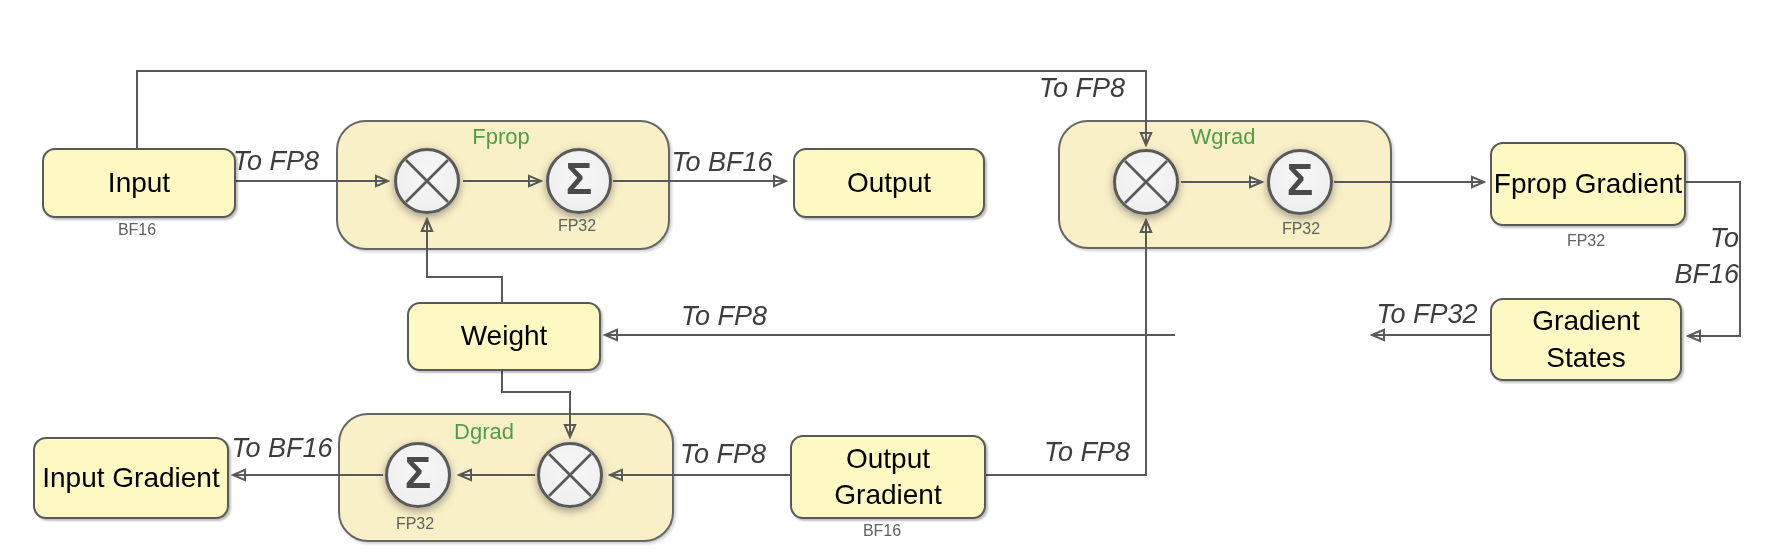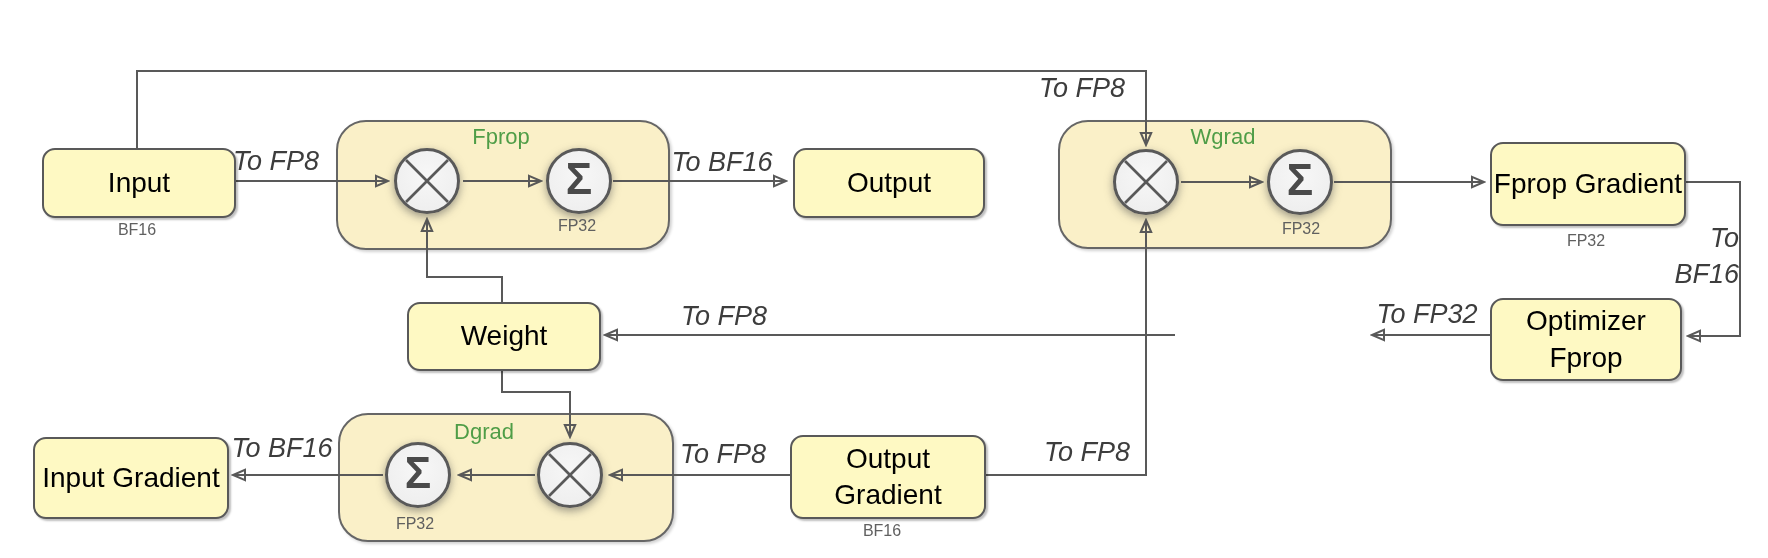--- a/index.html
+++ b/index.html
@@ -122,21 +122,21 @@
         </g>
       </svg>
   </div>
 
   <div class="node" style="left:42px;top:148px;width:190px;height:66px">Input</div>
   <div class="node" style="left:793px;top:148px;width:188px;height:66px">Output</div>
   <div class="node" style="left:407px;top:302px;width:190px;height:65px">Weight</div>
   <div class="node" style="left:33px;top:437px;width:192px;height:78px">Input Gradient</div>
   <div class="node" style="left:790px;top:435px;width:192px;height:80px">Output Gradient</div>
   <div class="node" style="left:1490px;top:142px;width:192px;height:80px">Fprop Gradient</div>
-  <div class="node" style="left:1490px;top:298px;width:188px;height:79px">Optimizer Fprop</div>
+  <div class="node" style="left:1490px;top:298px;width:188px;height:79px">Gradient States</div>
 
   <div class="sublabel" style="left:137px;top:230px">BF16</div>
   <div class="sublabel" style="left:882px;top:531px">BF16</div>
   <div class="sublabel" style="left:1586px;top:241px">FP32</div>
 
   <div class="elabel" style="left:276px;top:161px">To FP8</div>
   <div class="elabel" style="left:722px;top:162px">To BF16</div>
   <div class="elabel" style="left:1082px;top:88px">To FP8</div>
   <div class="elabel" style="left:724px;top:316px">To FP8</div>
   <div class="elabel" style="left:1427px;top:314px">To FP32</div>

